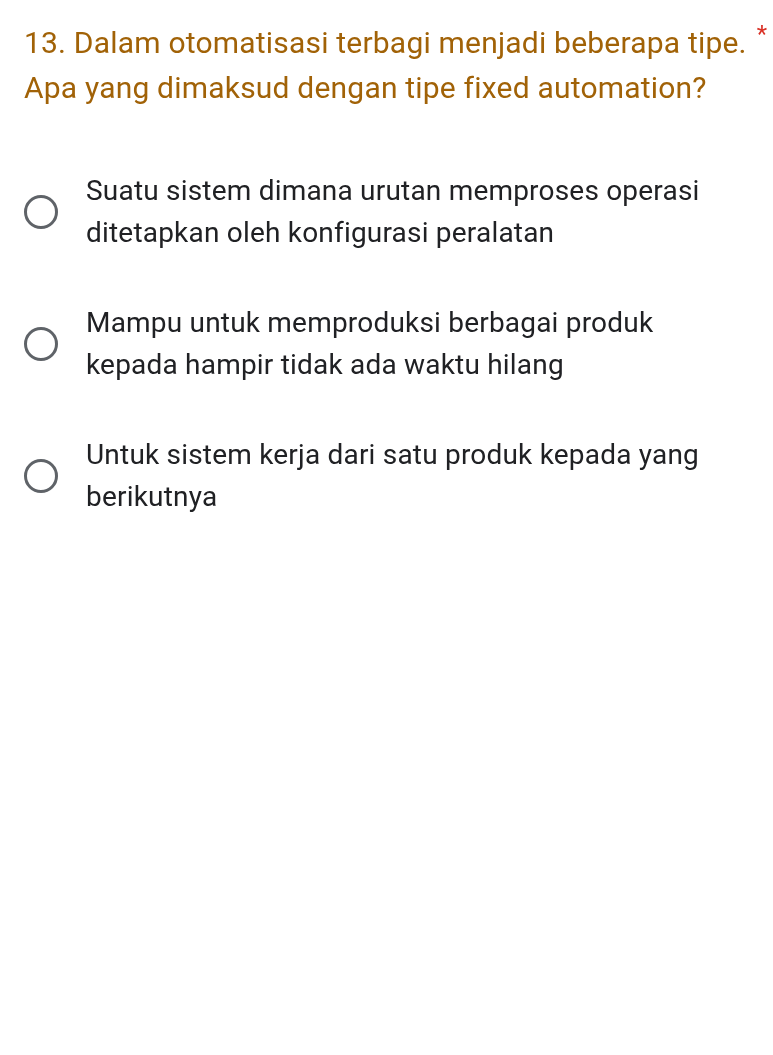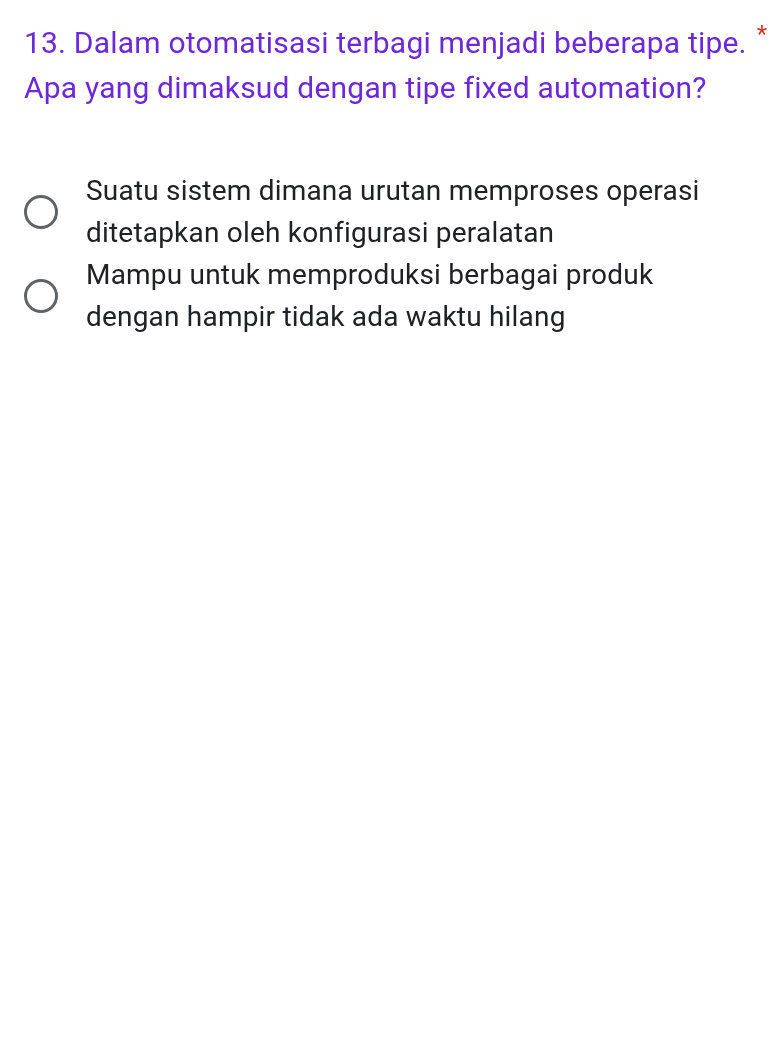--- a/index.html
+++ b/index.html
@@ -12,34 +12,35 @@
       background: #ffffff;
       width: 773px;
       height: 1055px;
       padding: 20px 24px;
       color: #202124;
       position: relative;
     }
     .question-text {
       font-size: 30px;
       line-height: 1.5;
-      color: #6d28d9;
+      color: #a16207;
       margin-bottom: 60px;
       letter-spacing: 0.2px;
     }
     .required-marker {
       position: absolute;
       top: 20px;
       right: 6px;
       color: #d93025;
       font-size: 24px;
     }
     .options-container {
       display: flex;
       flex-direction: column;
+      gap: 48px;
       padding-left: 0;
     }
     .option {
       display: flex;
       align-items: center;
       gap: 28px;
       cursor: pointer;
     }
     .radio-circle {
       flex-shrink: 0;
@@ -65,16 +66,20 @@
 
 <div class="options-container">
   <label class="option">
     <span class="radio-circle"></span>
     <span class="option-text">Suatu sistem dimana urutan memproses operasi ditetapkan oleh konfigurasi peralatan</span>
   </label>
 
 
   <label class="option">
     <span class="radio-circle"></span>
-    <span class="option-text">Mampu untuk memproduksi berbagai produk dengan hampir tidak ada waktu hilang</span>
+    <span class="option-text">Mampu untuk memproduksi berbagai produk kepada hampir tidak ada waktu hilang</span>
   </label>
 
+  <label class="option">
+    <span class="radio-circle"></span>
+    <span class="option-text">Untuk sistem kerja dari satu produk kepada yang berikutnya</span>
+  </label>
 </div>
 
 </body></html>

